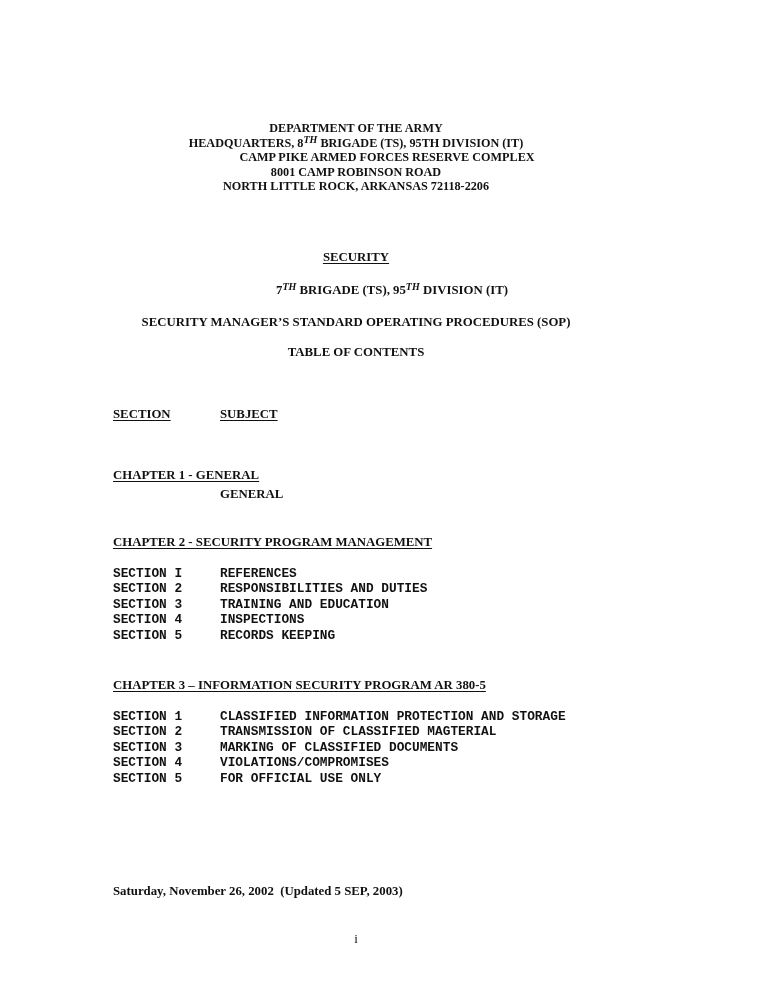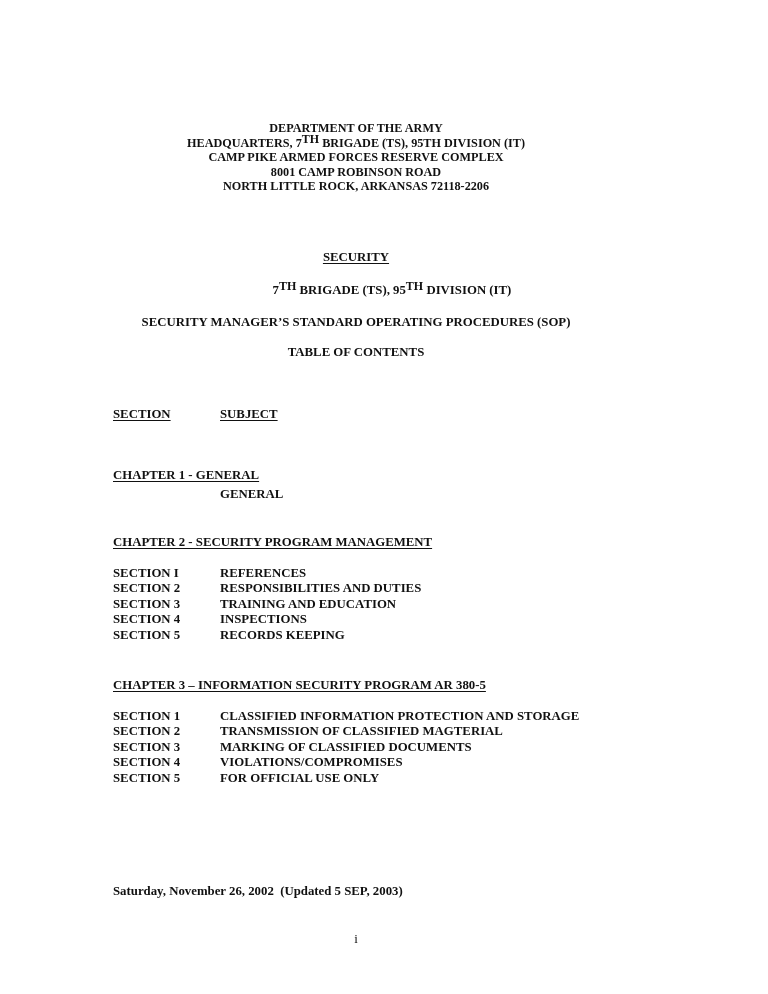--- a/index.html
+++ b/index.html
@@ -7,33 +7,33 @@
       width: 768px; height: 994px; position: relative; overflow: hidden;
       font-family: "Liberation Serif", "DejaVu Serif", serif;
       color: #111111;
       font-weight: bold;
     }
     .abs { position: absolute; white-space: nowrap; }
     .center { left: 0; width: 712px; text-align: center; }
     .hdr { font-size: 12.2px; line-height: 14.6px; }
     .big { font-size: 12.8px; }
     .u { text-decoration: underline; text-underline-offset: 2px; }
-    sup { font-size: 12px; line-height: 0; vertical-align: 4px; }
-    .row { position: absolute; left: 113px; font-size: 12.8px; line-height: 15.4px; white-space: nowrap; }
+    sup { font-size: 10px; line-height: 0; vertical-align: 4px; font-style: italic; }
+    .row { position: absolute; left: 113px; font-size: 12.8px; line-height: 15.4px; white-space: nowrap; font-family: Liberation Mono, monospace; }
     .row .sec { display: inline-block; width: 107px; }
     .row .subj { display: inline-block; }
     .pnum { font-weight: normal; font-size: 13px; }
   </style>
 </head>
 <body>
 
 <div>
   <div class="abs center hdr" style="top:121px;">DEPARTMENT OF THE ARMY</div>
-  <div class="abs center hdr" style="top:135.6px;"><span>HEADQUARTERS, 7</span><sup>TH</sup><span> BRIGADE (TS), 95TH DIVISION (IT)</span></div>
-  <div class="abs center hdr" style="top:150.2px;">CAMP PIKE ARMED FORCES RESERVE COMPLEX</div>
+  <div class="abs center hdr" style="top:135.6px;"><span>HEADQUARTERS, 8</span><sup>TH</sup><span> BRIGADE (TS), 95TH DIVISION (IT)</span></div>
+  <div class="abs center hdr" style="top:150.2px;padding-left:31px;">CAMP PIKE ARMED FORCES RESERVE COMPLEX</div>
   <div class="abs center hdr" style="top:164.8px;">8001 CAMP ROBINSON ROAD</div>
   <div class="abs center hdr" style="top:179.4px;">NORTH LITTLE ROCK, ARKANSAS 72118-2206</div>
 </div>
 
 <div>
   <div class="abs center big u" style="top:250px;">SECURITY</div>
   <div class="abs center big" style="top:283px;margin-left:36px;"><span>7</span><sup>TH</sup><span> BRIGADE (TS), 95</span><sup>TH</sup><span> DIVISION (IT)</span></div>
   <div class="abs center big" style="top:315px;">SECURITY MANAGER’S STANDARD OPERATING PROCEDURES (SOP)</div>
   <div class="abs center big" style="top:345px;">TABLE OF CONTENTS</div>
 </div>

